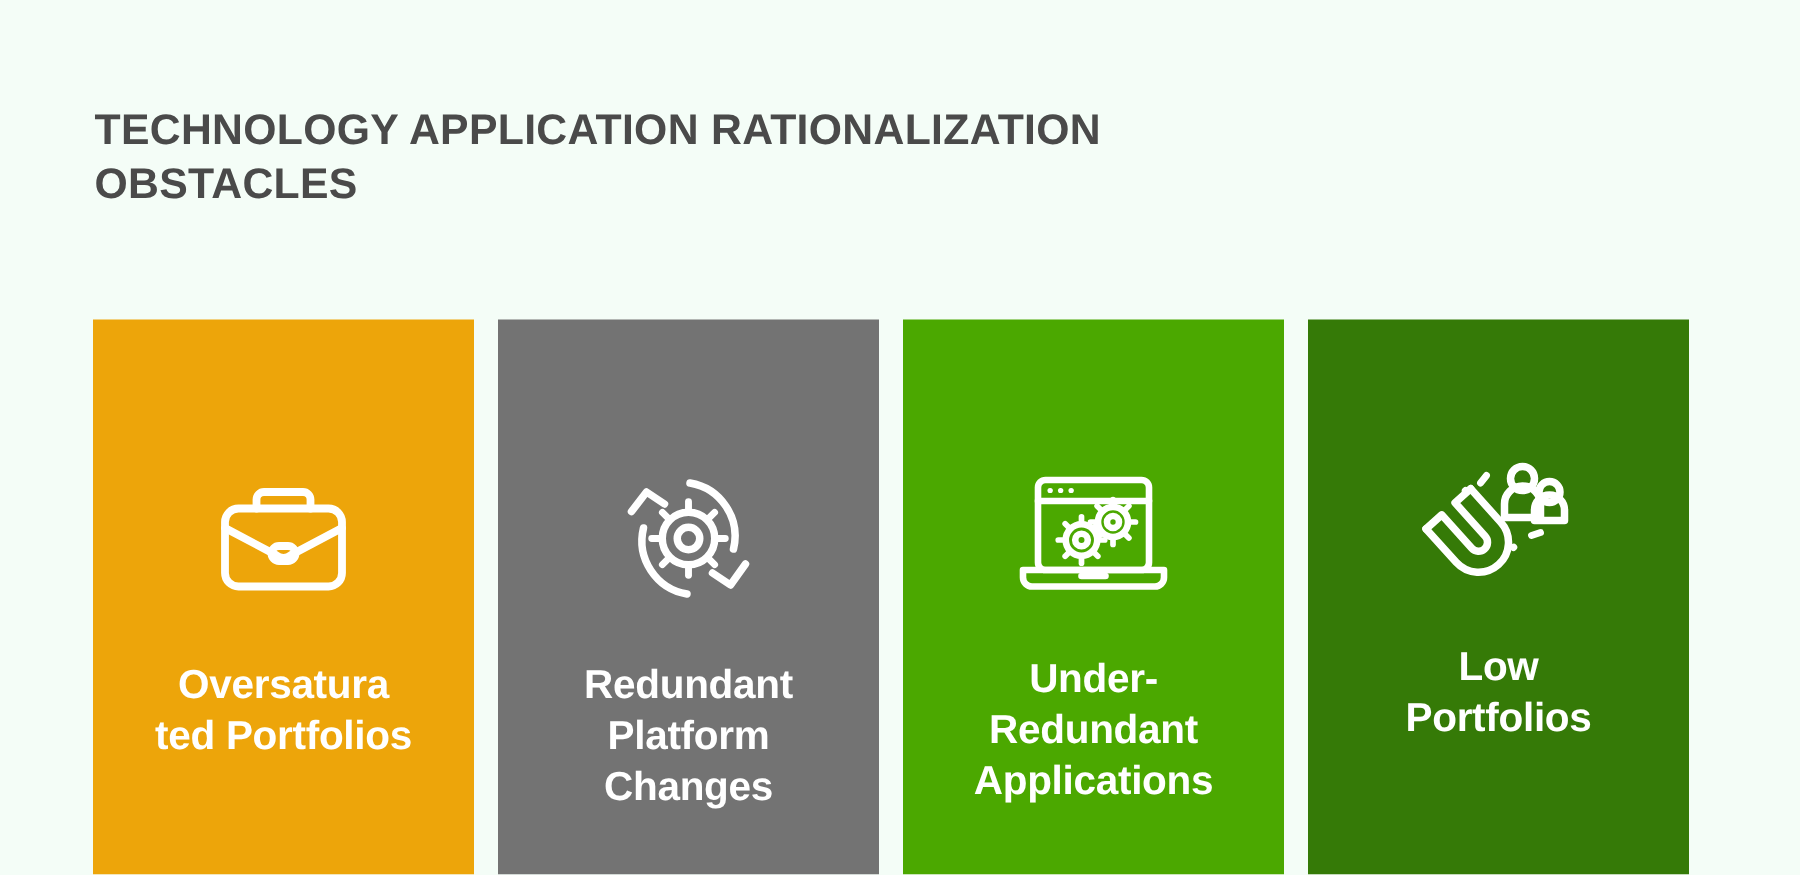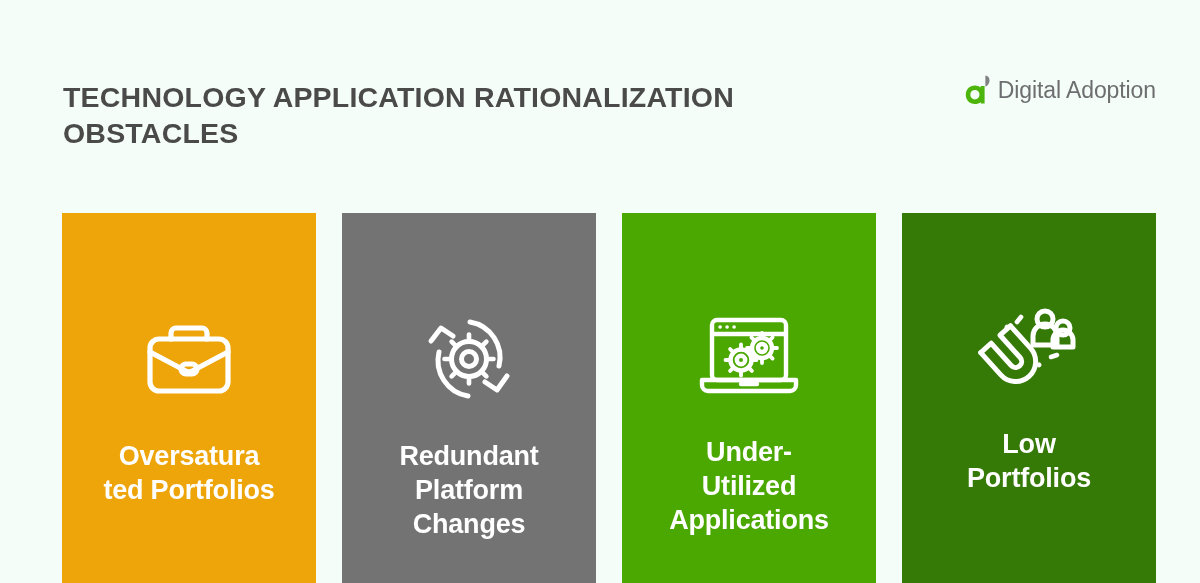--- a/index.html
+++ b/index.html
@@ -11,21 +11,21 @@
     height: 583px;
     background: #f4fdf7;
     font-family: "Liberation Sans", sans-serif;
     overflow: hidden;
     position: relative;
   }
 
   
   .header {
     position: absolute;
-    top: 17px;
+    top: 7px;
     left: 0;
     width: 1200px;
     height: 190px;
   }
   .page-title {
     position: absolute;
     left: 63px;
     top: 62px;
     width: 760px;
     font-size: 28.5px;
@@ -63,21 +63,21 @@
   }
 
   
   .cards {
     position: absolute;
     left: 62px;
     top: 213px;
     width: 1096px;
     height: 370px;
     display: flex;
-    gap: 26px;
+    gap: 16px;
   }
   .card {
     width: 254px;
     height: 370px;
     flex: none;
     position: relative;
     overflow: hidden;
   }
   .card-icon {
     position: absolute;
@@ -111,30 +111,20 @@
   .card-4 .card-icon { top: 90px; }
 </style>
 </head>
 <body>
 
 <div class="header">
 
   <div class="page-title">TECHNOLOGY APPLICATION RATIONALIZATION
 OBSTACLES</div>
 
-  <div class="logo">
-    <svg class="logo-mark" viewBox="0 0 34 34">
-      <path d="M25.4 1.5 c2.6 0.2 4.1 2.2 4.1 5.0 c0 2.9 -1.7 5.2 -4.1 6.0 z" fill="#7f8183"></path>
-      <path d="M24.6 12.0 h-3.9 v1.6 c-1.5 -1.3 -3.5 -2.1 -5.8 -2.1 c-5.2 0 -9.1 3.9 -9.1 9.2
-               c0 5.3 3.9 9.3 9.1 9.3 c2.3 0 4.3 -0.8 5.8 -2.1 v1.6 h3.9 z
-               M14.9 25.4 c-2.6 0 -4.6 -2.0 -4.6 -4.7 c0 -2.7 2.0 -4.7 4.6 -4.7 c2.6 0 4.6 2.0 4.6 4.7
-               c0 2.7 -2.0 4.7 -4.6 4.7 z" fill="#4cb40a"></path>
-    </svg>
-    <span class="logo-text">Digital Adoption</span>
-  </div>
 
 </div>
 
 <div class="cards">
 
   <div class="card card-1" style="background:#eda50a">
     <div class="card-icon">
       <svg width="94" height="86" viewBox="0 0 94 86" fill="none" stroke="#ffffff" stroke-width="5.2" stroke-linecap="round" stroke-linejoin="round">
         <path d="M29 23 v-6 a5 5 0 0 1 5 -5 h26 a5 5 0 0 1 5 5 v6"></path>
         <rect x="8" y="23" width="78" height="52" rx="9"></rect>
@@ -214,21 +204,21 @@
           <path d="M34.5 46 h-5"></path>
             <path d="M55.5 46 h5"></path>
           <path d="M37.6 38.6 l-3.5 -3.5"></path>
             <path d="M52.4 53.4 l3.5 3.5"></path>
           <path d="M52.4 38.6 l3.5 -3.5"></path>
             <path d="M37.6 53.4 l-3.5 3.5"></path>
         </g>
       </svg>
     </div>
     <div class="card-label">Under-
-Utilized
+Redundant
 Applications</div>
   </div>
 
   <div class="card card-4" style="background:#357a07">
     <div class="card-icon">
       <svg width="104" height="100" viewBox="0 0 104 100" fill="none" stroke="#ffffff" stroke-width="5" stroke-linecap="round" stroke-linejoin="round">
 
         <g transform="rotate(-42 40 62)">
           <path d="M20 30 v30 a20 20 0 0 0 40 0 v-30"></path>
           <path d="M20 30 h14 v30 a6 6 0 0 0 12 0 v-30 h14"></path>

